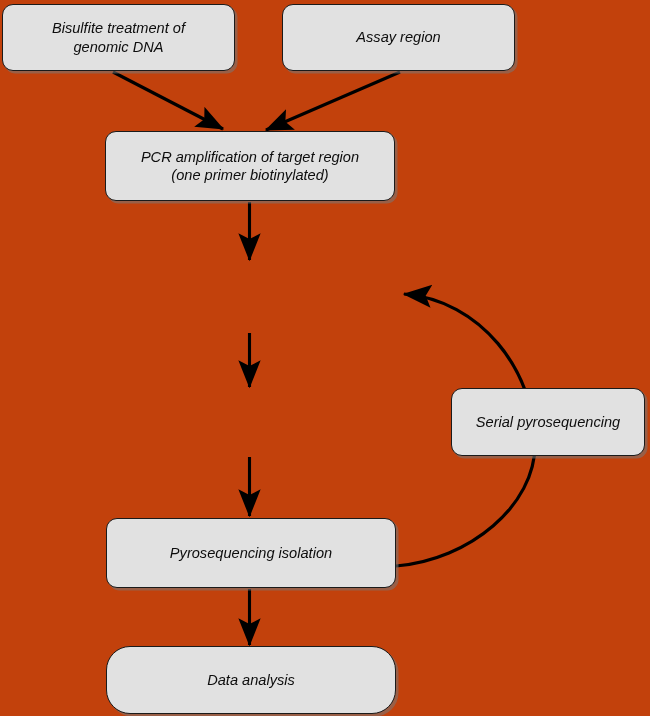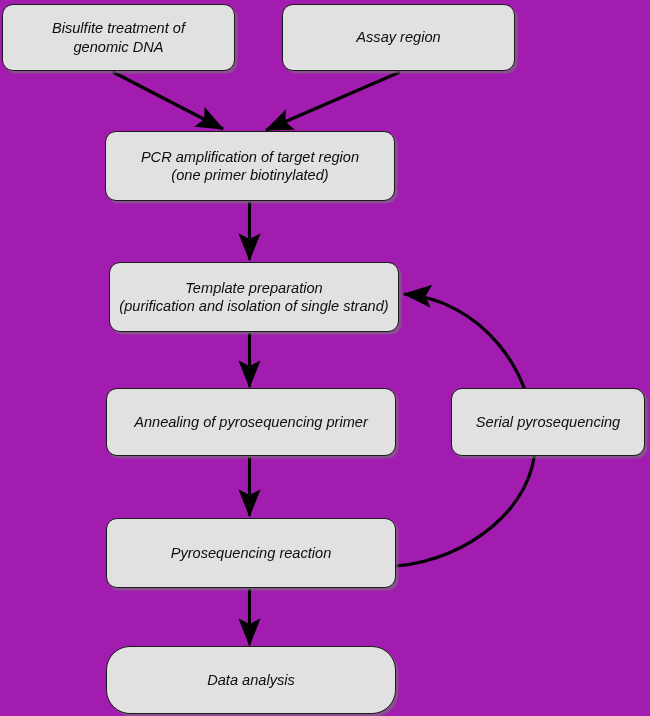--- a/index.html
+++ b/index.html
@@ -4,21 +4,21 @@
 <style>
   html, body {
     margin: 0;
     padding: 0;
     background: #ffffff;
   }
   #canvas {
     position: relative;
     width: 650px;
     height: 716px;
-    background: #a21caf;
+    background: #c2410c;
     overflow: hidden;
     font-family: "Liberation Sans", "DejaVu Sans", sans-serif;
   }
   #edges {
     position: absolute;
     left: 0;
     top: 0;
     width: 650px;
     height: 716px;
     pointer-events: none;
@@ -89,34 +89,27 @@
 
   <div class="node" id="n-assay">
     <span class="label">Assay region</span>
   </div>
 
   <div class="node" id="n-pcr">
     <span class="label">PCR amplification of target region
 (one primer biotinylated)</span>
   </div>
 
-  <div class="node" id="n-template">
-    <span class="label">Template preparation
-(purification and isolation of single strand)</span>
-  </div>
 
-  <div class="node" id="n-annealing">
-    <span class="label">Annealing of pyrosequencing primer</span>
-  </div>
 
   <div class="node" id="n-serial">
     <span class="label">Serial pyrosequencing</span>
   </div>
 
   <div class="node" id="n-pyroreaction">
-    <span class="label">Pyrosequencing reaction</span>
+    <span class="label">Pyrosequencing isolation</span>
   </div>
 
   <div class="node" id="n-dataanalysis">
     <span class="label">Data analysis</span>
   </div>
 
 </div>
 
 </body></html>

